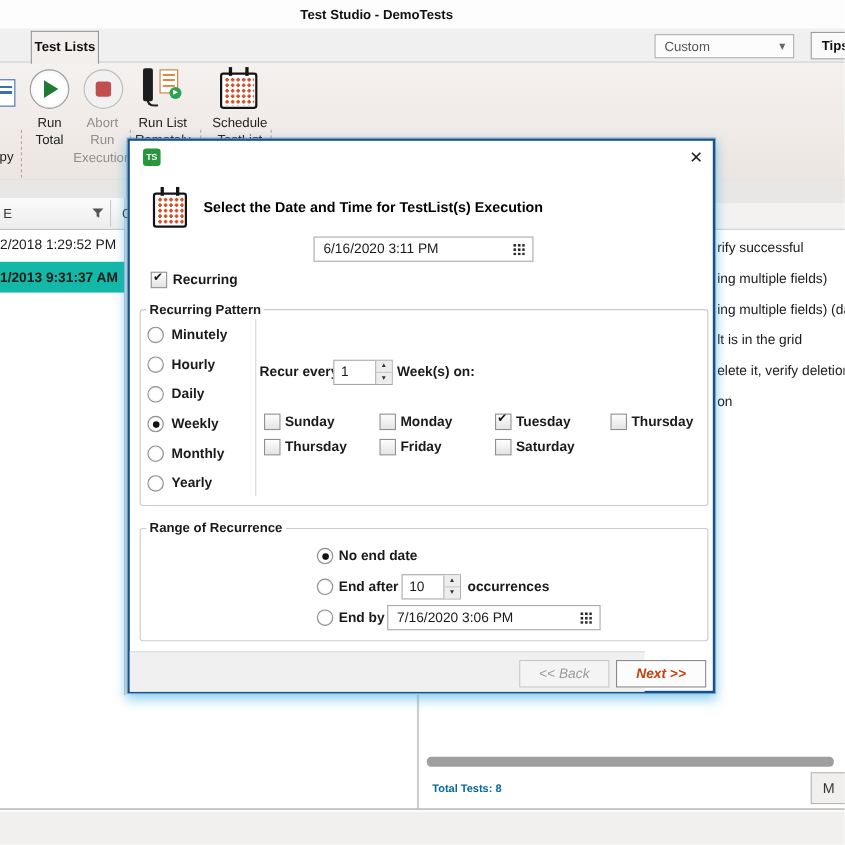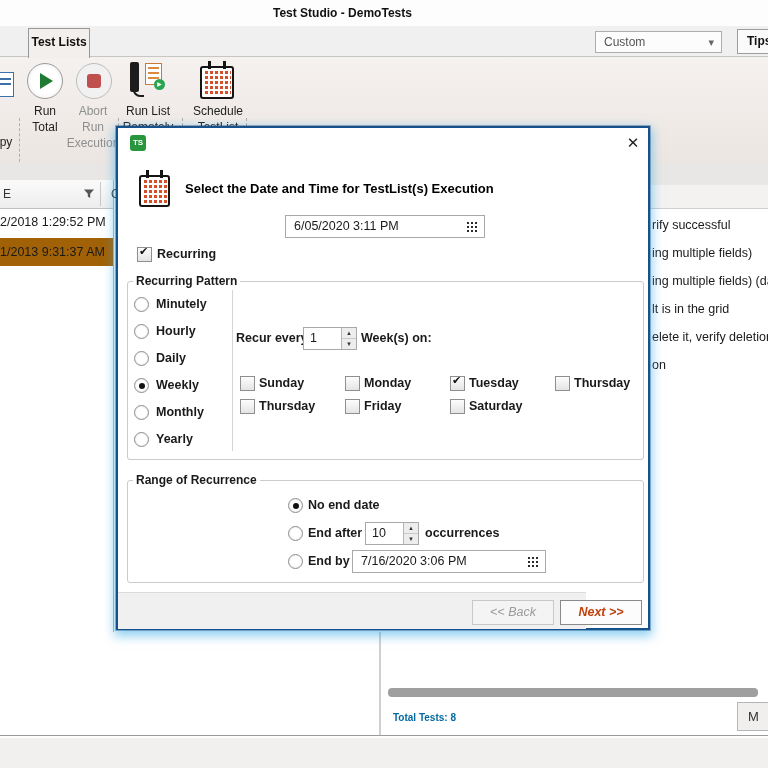--- a/index.html
+++ b/index.html
@@ -55,21 +55,21 @@
   .cal-grid { position:absolute; left:4px; right:3px; top:9px; bottom:3px;
     background-image:radial-gradient(circle, #d5502a 44%, transparent 48%); background-size:5px 5px; }
 
   
   .band { left:0; top:163px; width:768px; height:17px; background:#e9e7e5; }
   .lgrid { left:0; top:180px; width:113px; height:452px; background:#fff; border-right:1px solid #b3b3b3; }
   .lgrid-head { position:absolute; left:0; top:0; width:113px; height:28px;
     background:linear-gradient(#fbfbfb,#ededed); border-bottom:1px solid #c0c0c0; }
   .lgrid-row { position:absolute; left:0; width:113px; height:28px; font-size:12.5px; color:#1a1a1a;
     line-height:28px; white-space:nowrap; }
-  .row-sel { background:#a16207; }
+  .row-sel { background:#14b8a6;font-weight:bold; }
   .colline { position:absolute; left:100px; top:2px; height:24px; width:0; border-left:1px solid #c9c9c9; }
 
   .rrow { position:absolute; left:652px; font-size:12.5px; color:#1a1a1a; white-space:nowrap; }
   .rband1 { left:645px; top:163px; width:123px; height:22px; background:#e9e7e5; }
   .rband2 { left:645px; top:185px; width:123px; height:23px; background:#f3f2f1; border-bottom:1px solid #cfcfcf; }
 
   .vsplit { left:379px; top:632px; width:2px; height:103px; background:#cfcfcf; }
   .hscroll { left:388px; top:688px; width:370px; height:9px; background:#9f9f9f; border-radius:4px; }
   .total { left:393px; top:712px; font-size:10px; font-weight:700; color:#0369a1; }
   .m-btn { left:737px; top:702px; width:44px; height:27px; background:#f0efee; border:1px solid #b5b5b5;
@@ -224,21 +224,21 @@
 
     <div class="cal" style="left:21px; top:42px; width:31px; height:37px;">
       <div class="cal-body"></div>
       <div class="cal-post" style="left:7px;"></div>
       <div class="cal-post" style="left:21px;"></div>
       <div class="cal-grid"></div>
     </div>
     <div class="dlg-head">Select the Date and Time for TestList(s) Execution</div>
 
     <div class="field" style="left:167px; top:87px; width:198px; height:21px;">
-      <span class="fval">6/05/2020 3:11 PM</span>
+      <span class="fval">6/16/2020 3:11 PM</span>
       <span class="grid-ico"></span>
     </div>
 
     <span class="cb" style="left:19px; top:119px;">
         <i class="chk">✔</i>
       </span>
     <span class="lbl" style="left:39px; top:119px;">Recurring</span>
 
     <div class="grp" style="left:9px; top:153px; width:515px; height:177px;"></div>
     <div class="grp-label" style="left:15px; top:146px;">Recurring Pattern</div>

